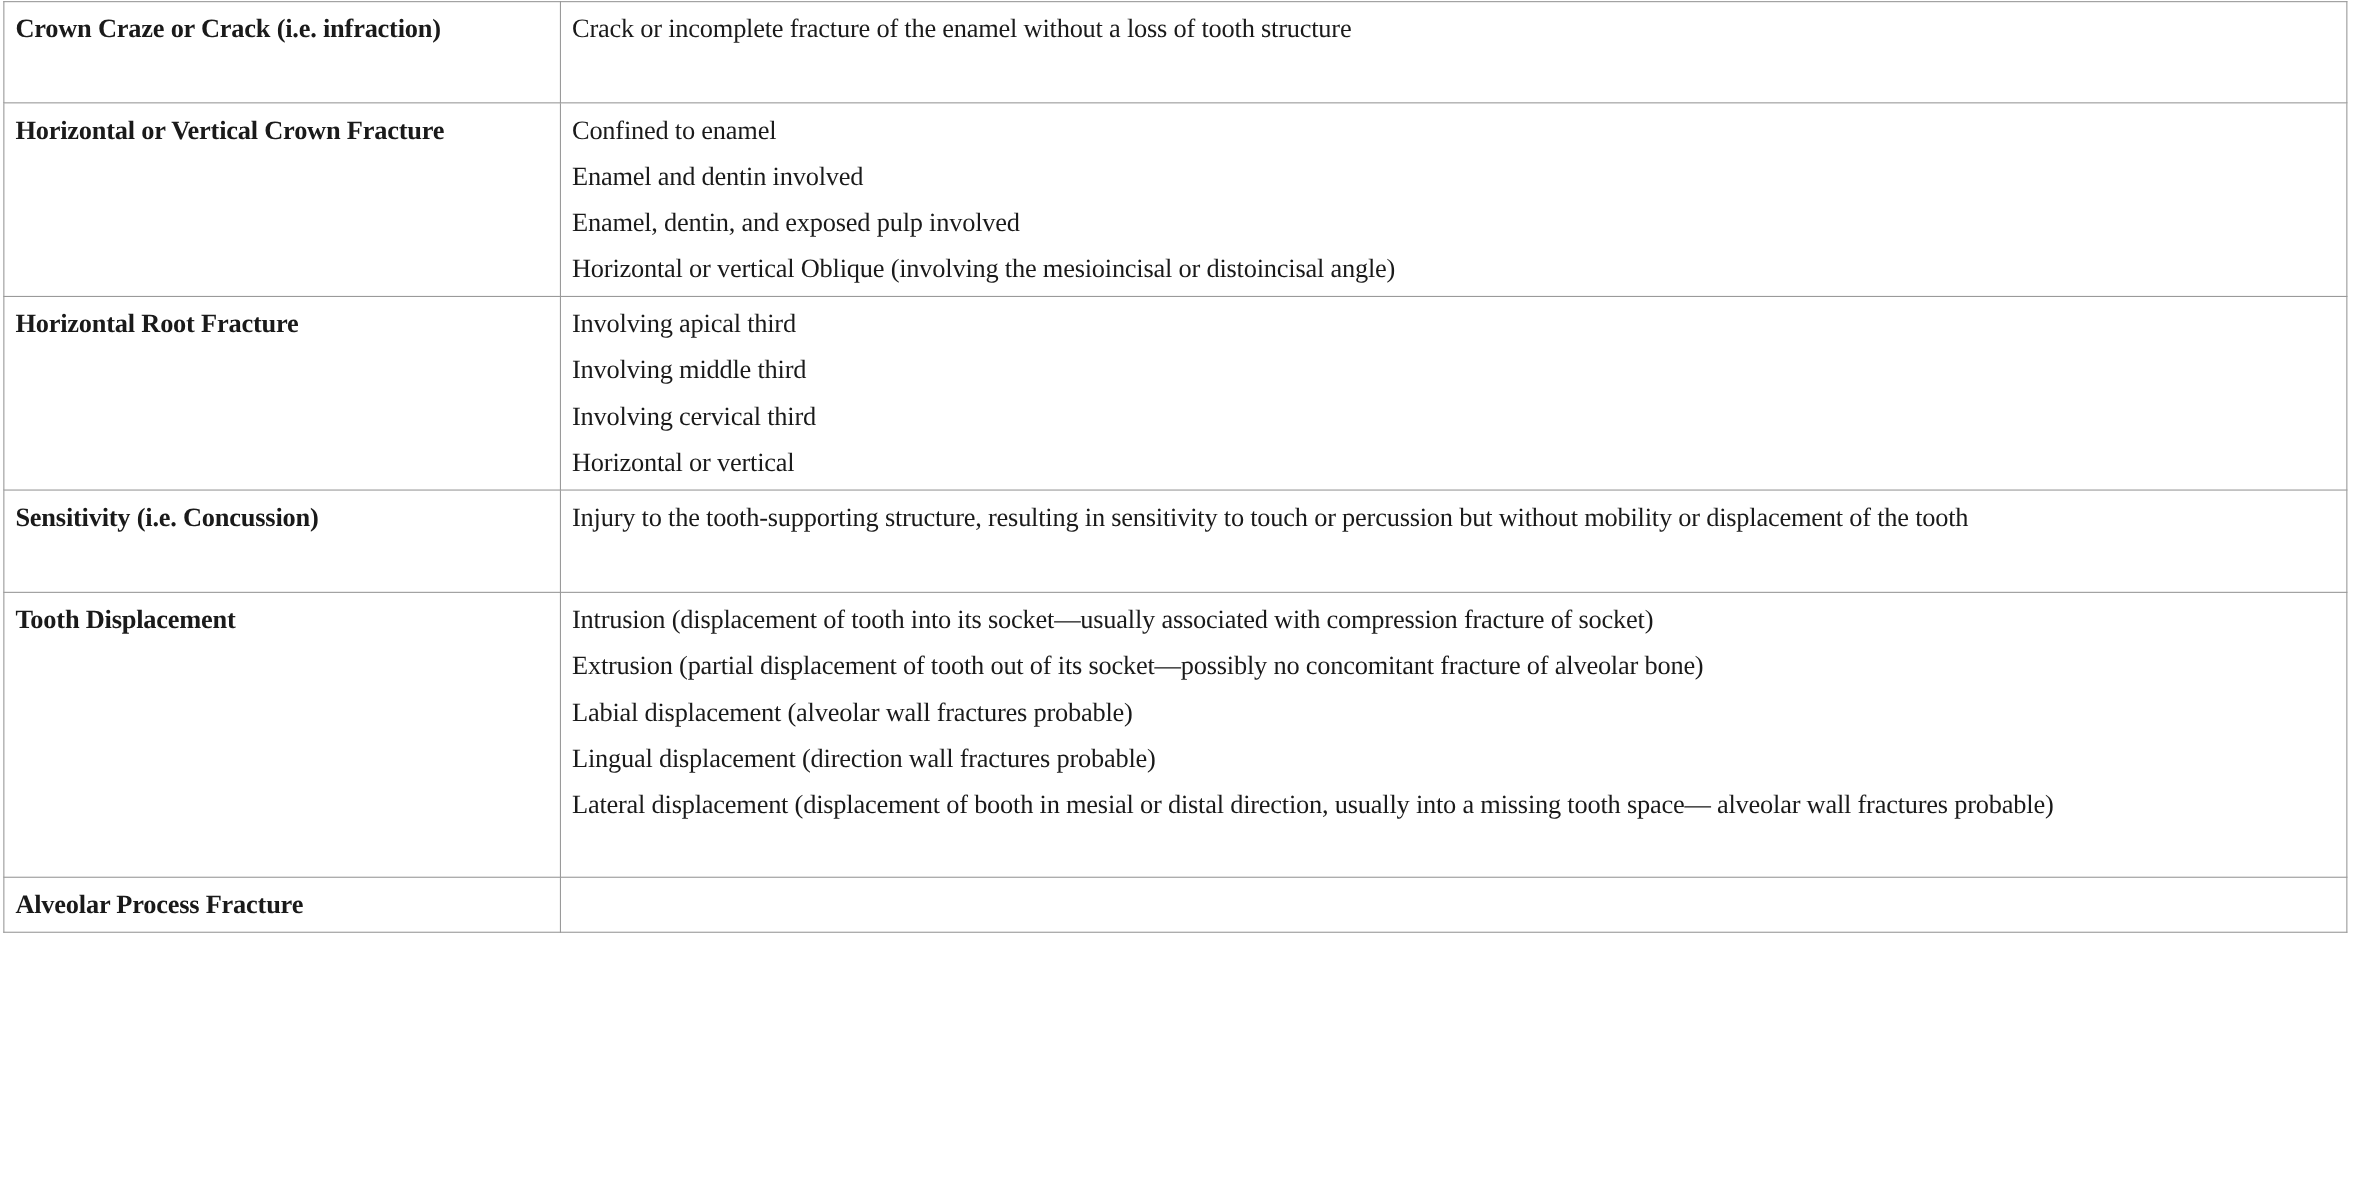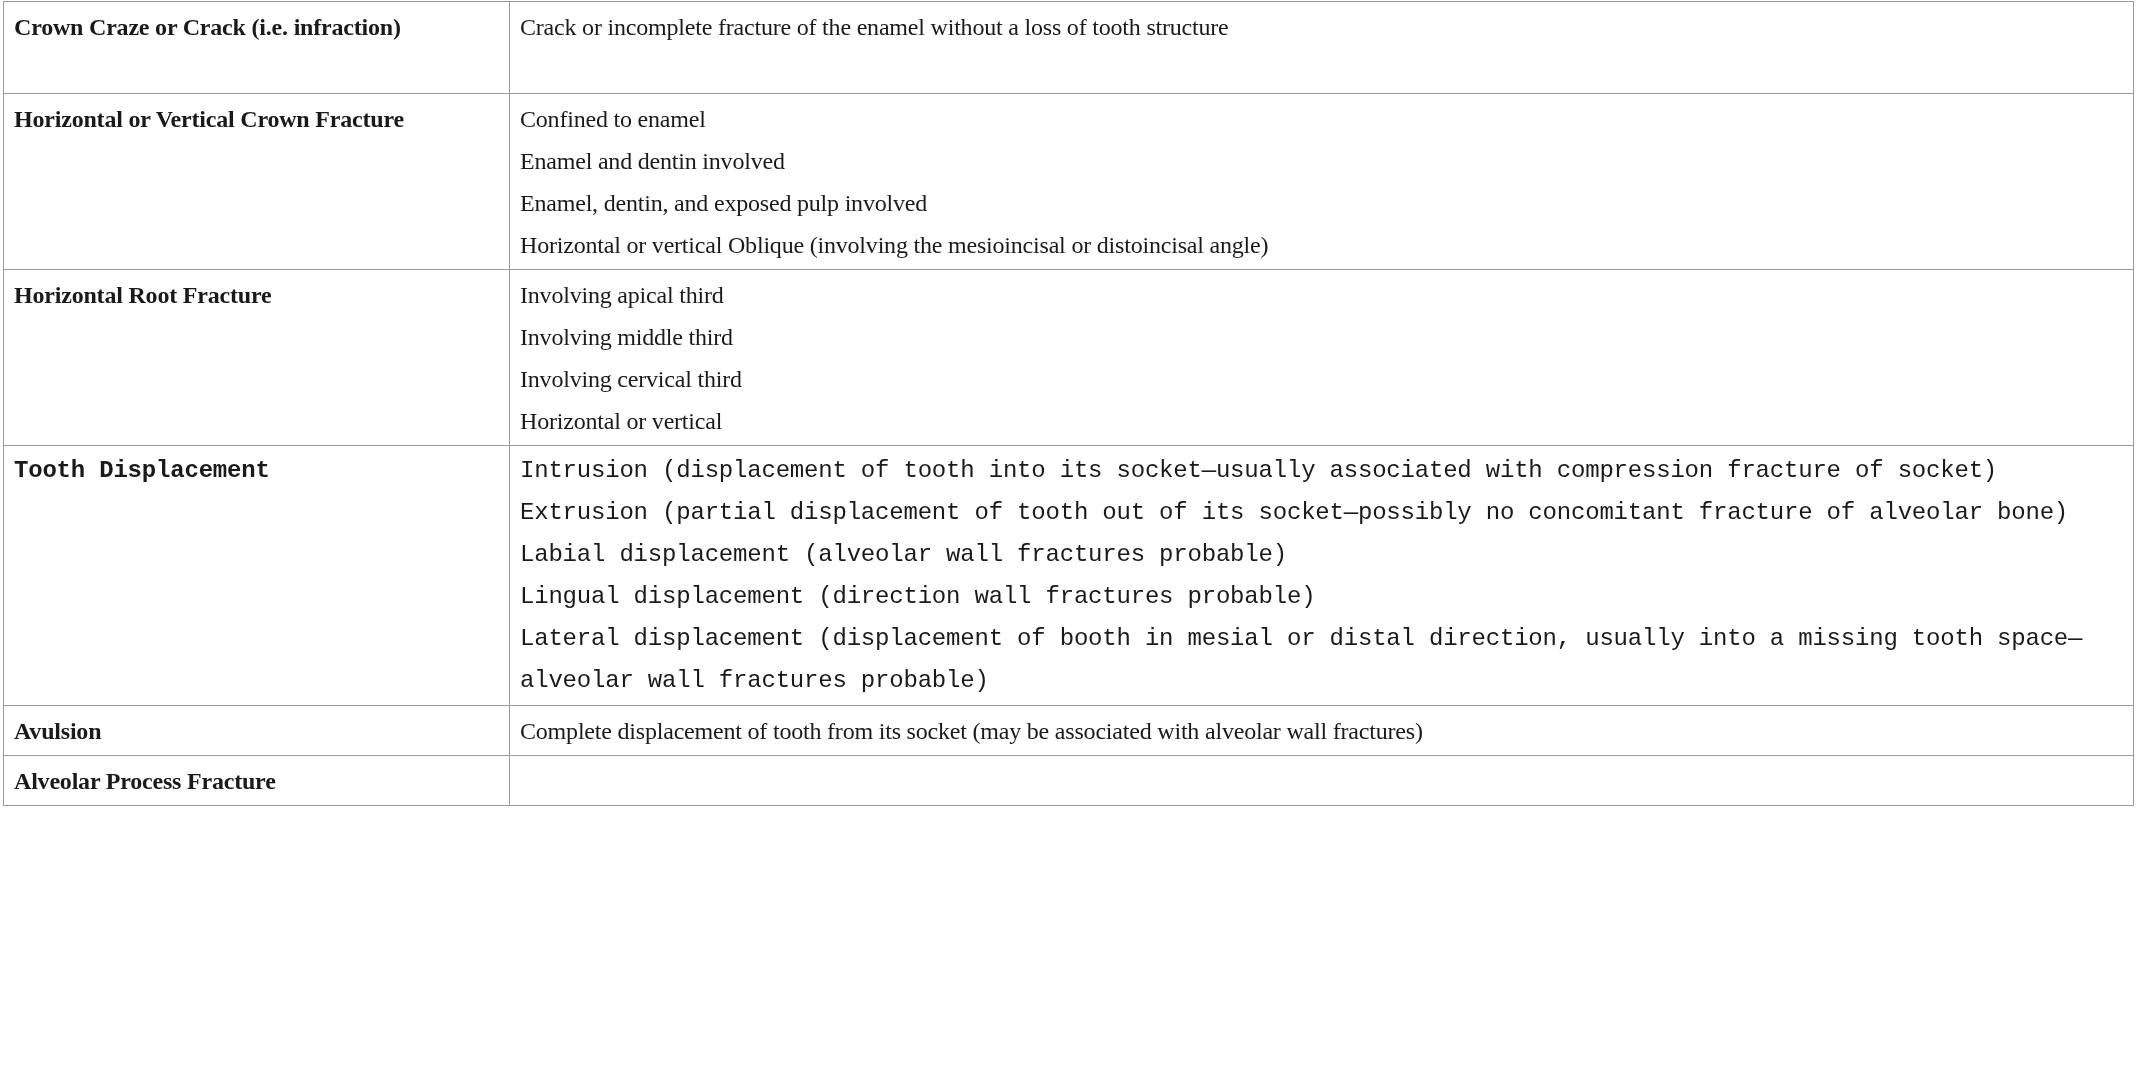--- a/index.html
+++ b/index.html
@@ -43,21 +43,21 @@
     }
     .desc-line {
       display: block;
     }
     tr.r1 td { height: 84px; }
     tr.r2 td { height: 167px; }
     tr.r3 td { height: 83px; }
     tr.r4 td { height: 166px; margin-top: 33px; }
     tr.r5 td { height: 85px; }
     tr.r6 td { height: 83px; }
-    tr.r7 td { height: 251px; font-family: Liberation Mono, monospace; }
+    tr.r7 td { height: 251px; }
     tr.r8 td { height: 42px; }
     tr.r9 td { height: 42px; }
   </style>
 </head>
 <body>
 
 <div class="table-wrap">
   <table class="injury-table">
     <tbody>
       <tr class="r1">
@@ -77,34 +77,34 @@
       </tr>
       <tr class="r4">
         <td class="col-type">Horizontal Root Fracture</td>
         <td class="col-desc">
           <span class="desc-line">Involving apical third</span>
           <span class="desc-line">Involving middle third</span>
           <span class="desc-line">Involving cervical third</span>
           <span class="desc-line">Horizontal or vertical</span>
         </td>
       </tr>
+      <tr class="r5">
+        <td class="col-type">Sensitivity (i.e. Concussion)</td>
+        <td class="col-desc">
+          <span class="desc-line">Injury to the tooth-supporting structure, resulting in sensitivity to touch or percussion but without mobility or displacement of the tooth</span>
+        </td>
+      </tr>
       <tr class="r7">
         <td class="col-type">Tooth Displacement</td>
         <td class="col-desc">
           <span class="desc-line">Intrusion (displacement of tooth into its socket—usually associated with compression fracture of socket)</span>
           <span class="desc-line">Extrusion (partial displacement of tooth out of its socket—possibly no concomitant fracture of alveolar bone)</span>
           <span class="desc-line">Labial displacement (alveolar wall fractures probable)</span>
           <span class="desc-line">Lingual displacement (direction wall fractures probable)</span>
           <span class="desc-line">Lateral displacement (displacement of booth in mesial or distal direction, usually into a missing tooth space— alveolar wall fractures probable)</span>
-        </td>
-      </tr>
-      <tr class="r8">
-        <td class="col-type">Avulsion</td>
-        <td class="col-desc">
-          <span class="desc-line">Complete displacement of tooth from its socket (may be associated with alveolar wall fractures)</span>
         </td>
       </tr>
       <tr class="r9">
         <td class="col-type">Alveolar Process Fracture</td>
         <td class="col-desc"></td>
       </tr>
     </tbody>
   </table>
 </div>
 

